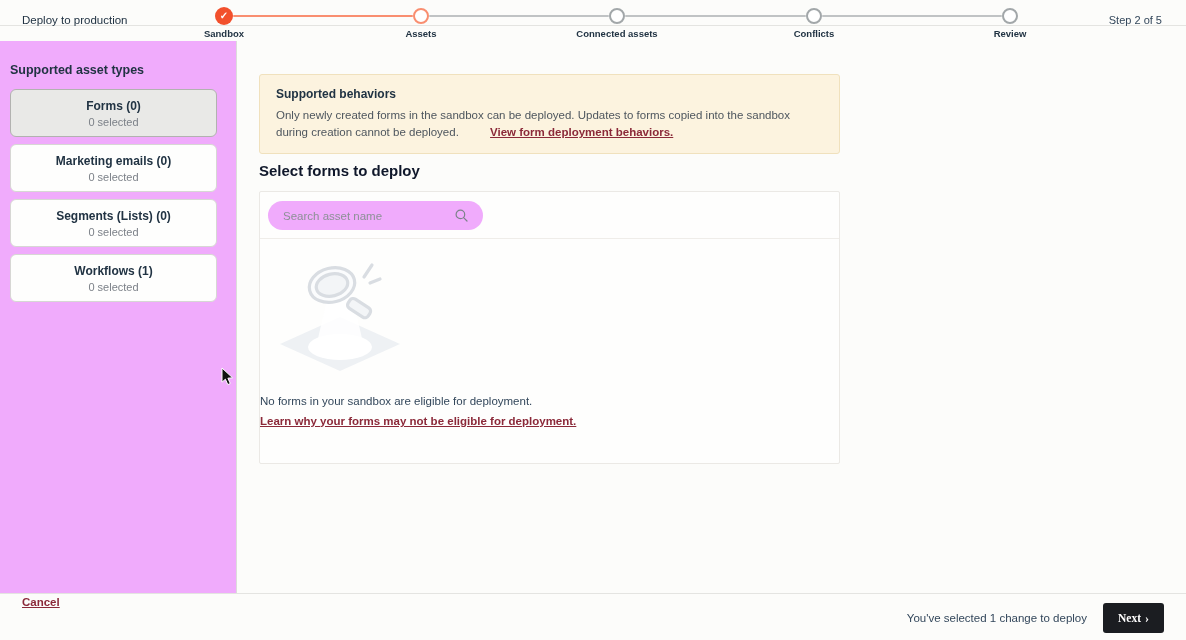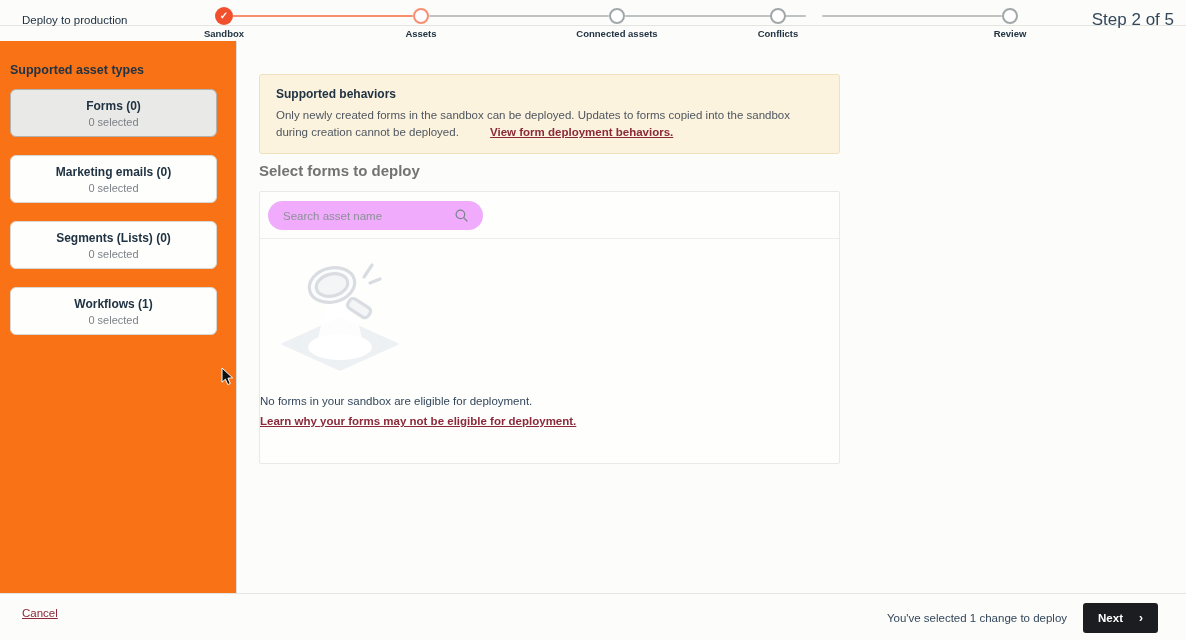--- a/index.html
+++ b/index.html
@@ -5,76 +5,76 @@
   * { margin:0; padding:0; box-sizing:border-box; }
   html,body { background:#ffffff; }
   .app {
     position:relative; width:1186px; height:640px; overflow:hidden;
     background:#fcfcfa; font-family:"Liberation Sans", sans-serif; color:#213343;
   }
 
   
   .topbar { position:absolute; top:0; left:0; right:0; height:26px; background:#fcfcfa; border-bottom:1px solid #e4e4e1; z-index:5; }
   .wizard-title { position:absolute; left:22px; top:0; line-height:40px; font-size:11.5px; color:#213343; }
-  .step-count { position:absolute; right:12px; top:0; line-height:40px; font-size:17px; color:#33475b; }
+  .step-count { position:absolute; right:24px; top:0; line-height:40px; font-size:11px; color:#33475b; }
   .stepper { position:absolute; inset:0; }
   .step { position:absolute; top:0; width:140px; text-align:center; }
   .step-circle { position:relative; margin:8px auto 0; width:16px; height:16px; border-radius:50%; background:#ffffff; }
   .step.completed .step-circle { width:18px; height:18px; margin-top:7px; background:#f2502c; border:none;
     color:#fff; font-size:10px; font-weight:bold; line-height:18px; }
   .step.current .step-circle { border:2px solid #f98e70; }
   .step.upcoming .step-circle { border:2px solid #a2a7a9; }
   .step-label { position:absolute; top:28px; left:0; right:0; font-size:9.5px; font-weight:bold; color:#213343; }
   .connector { position:absolute; top:15px; height:2px; border-radius:1px; }
   .connector.done { background:#f98e70; }
   .connector.todo { background:#c0c3c4; }
 
   
-  .sidebar { position:absolute; top:41px; left:0; width:237px; bottom:47px; background:#f97316; border-right:1px solid #dcdcda; }
+  .sidebar { position:absolute; top:41px; left:0; width:237px; bottom:47px; background:#f0abfc; border-right:1px solid #dcdcda; }
   .sidebar-heading { margin:22px 0 12px 10px; font-size:12.5px; font-weight:bold; color:#213343; }
-  .asset-card { width:207px; margin:0 0 18px 10px; min-height:48px; border:1px solid #d7d7d4; border-radius:6px;
+  .asset-card { width:207px; margin:0 0 7px 10px; min-height:48px; border:1px solid #d7d7d4; border-radius:6px;
     background:#fefefd; display:flex; flex-direction:column; justify-content:center; align-items:center;
     padding:6px 8px; cursor:pointer; }
   .asset-card.selected { background:#e9e9e7; border-color:#b2b2b0; }
   .card-label { font-size:12px; font-weight:bold; color:#213343; }
   .card-sub { font-size:11px; color:#7c8188; margin-top:3px; }
   .card-sub:empty { display:none; }
 
   
   .content { position:absolute; top:41px; left:238px; right:0; bottom:47px; }
   .callout { position:absolute; left:21px; top:33px; width:581px; border:1px solid #f0e1bd; border-radius:3px;
     background:#fcf3df; padding:12px 16px 13px; }
   .callout-title { font-size:12px; font-weight:bold; color:#213343; margin-bottom:6px; }
   .callout-body { font-size:11.5px; color:#4e565e; line-height:1.45; }
   .callout-link { font-weight:bold; color:#8b2939; text-decoration:underline; cursor:pointer;margin-left:28px; }
-  .section-title { position:absolute; left:21px; top:121px; font-size:15px; font-weight:bold; color:#737373; }
+  .section-title { position:absolute; left:21px; top:121px; font-size:15px; font-weight:bold; color:#0f172a; }
 
   .panel { position:absolute; left:21px; top:150px; width:581px; height:273px; background:#fefefd;
     border:1px solid #ebe9e5; border-radius:2px; }
   .search-row { position:relative; height:47px; border-bottom:1px solid #efede9; }
   .search-input { position:absolute; left:8px; top:9px; width:215px; height:29px; background:#f0abfc;
     border:none; border-radius:15px; padding:0 34px 0 15px; font-size:11.5px; color:#33475b; outline:none;
     font-family:"Liberation Sans", sans-serif; }
   .search-input::placeholder { color:#8c9196; }
   .search-icon { position:absolute; left:195px; top:17px; width:13px; height:13px; pointer-events:none; }
   .empty-state { position:absolute; top:47px; left:0; right:0; bottom:0; text-align:left; }
   .empty-illustration { margin-top:16px; }
   .empty-message { font-size:11.5px; color:#33475b; margin-top:18px; }
   .empty-link { display:inline-block; margin-top:8px; font-size:11.5px; font-weight:bold; color:#8b2939;
     text-decoration:underline; cursor:pointer; }
 
   
   .footer { position:absolute; left:0; right:0; bottom:0; height:47px; background:#fcfcfa; border-top:1px solid #e4e4e1; }
-  .cancel-link { position:absolute; left:22px; top:13px; font-size:11.5px; font-weight:normal; color:#8b2939;
+  .cancel-link { position:absolute; left:22px; top:2px; font-size:11.5px; font-weight:bold; color:#8b2939;
     text-decoration:underline; cursor:pointer; }
-  .footer-right { position:absolute; right:28px; top:0; height:47px; display:flex; align-items:center; gap:16px; }
+  .footer-right { position:absolute; right:22px; top:0; height:47px; display:flex; align-items:center; gap:16px; }
   .selection-summary { font-size:11.5px; color:#33475b; }
   .next-button { background:#1b1d21; color:#ffffff; border:none; border-radius:3px; height:30px; padding:0 15px;
-    font-size:11.5px; font-weight:bold; font-family:Liberation Sans, sans-serif; cursor:pointer;
-    display:flex; align-items:center; gap:16px; }
+    font-size:11.5px; font-weight:bold; font-family:Liberation Serif, serif; cursor:pointer;
+    display:flex; align-items:center; gap:4px; }
   .next-chevron { font-size:12px; font-weight:bold; line-height:1; }
 
   .mouse-cursor { position:absolute; left:221px; top:367px; z-index:50; pointer-events:none; }
 </style>
 </head>
 <body>
 
 <div class="app">
 
   <header class="topbar">
@@ -93,21 +93,21 @@
         <div class="step-label">Sandbox</div>
       </div>
       <div class="step current" style="left:351px;">
         <div class="step-circle"></div>
         <div class="step-label">Assets</div>
       </div>
       <div class="step upcoming" style="left:547px;">
         <div class="step-circle"></div>
         <div class="step-label">Connected assets</div>
       </div>
-      <div class="step upcoming" style="left:708px;text-align:center;">
+      <div class="step upcoming" style="left:744px;text-align:center;">
         <div class="step-circle"></div>
         <div class="step-label">Conflicts</div>
       </div>
       <div class="step upcoming" style="left:940px;">
         <div class="step-circle"></div>
         <div class="step-label">Review</div>
       </div>
     </div>
 
     <div class="step-count">Step 2 of 5</div>

